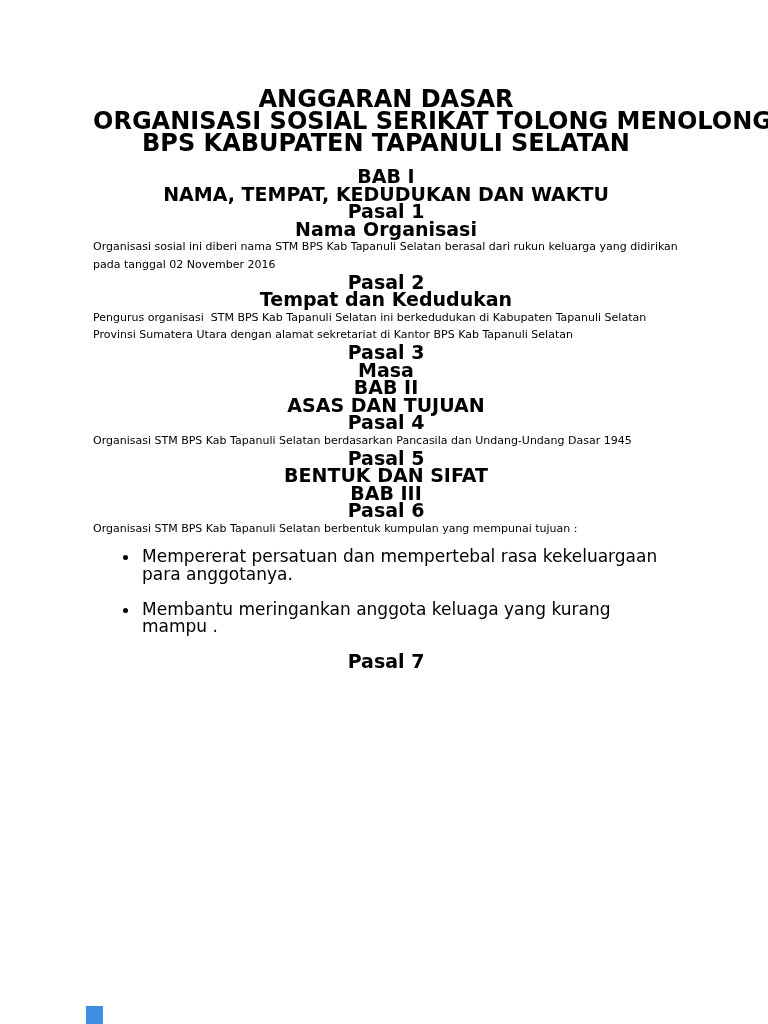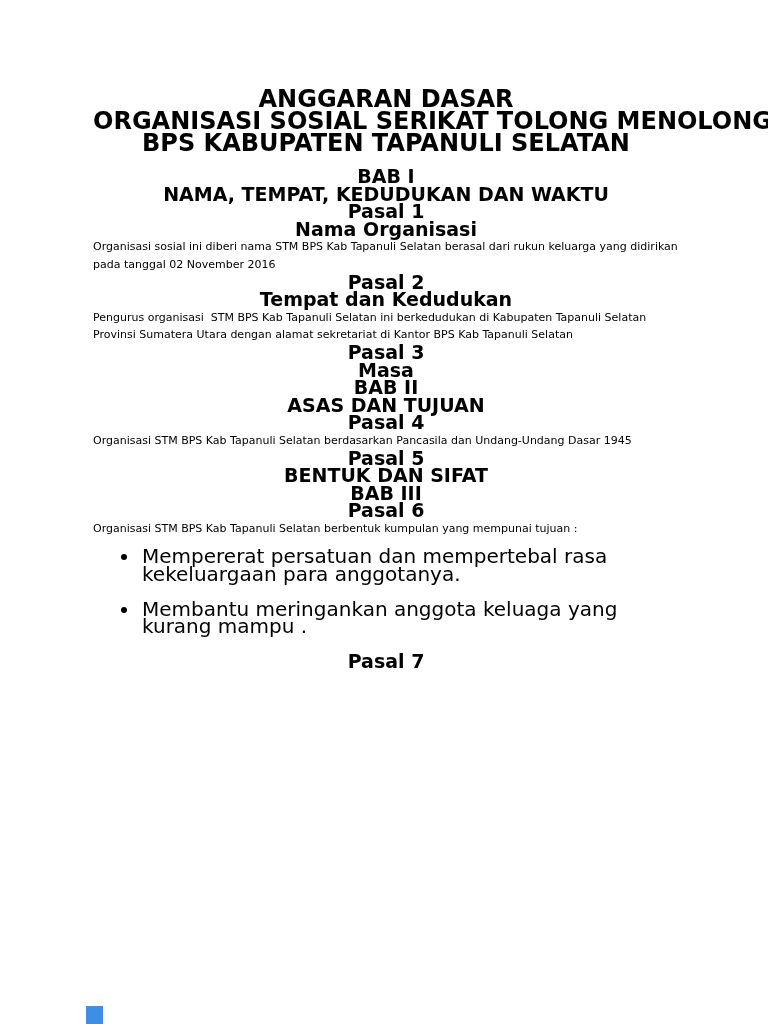--- a/index.html
+++ b/index.html
@@ -49,21 +49,21 @@
     line-height: 17.6px;
     text-align: left;
     white-space: pre-wrap;
   }
   ul.blist {
     margin: 11px 0 0 0;
     padding: 0 0 0 47px;
     list-style: disc outside;
   }
   ul.blist li {
-    font-size: 20px;
+    font-size: 17px;
     line-height: 17.6px;
     margin: 0 0 17px 0;
     padding-left: 2px;
     white-space: pre-wrap;
   }
   .page-marker {
     position: absolute;
     left: 86px;
     top: 1006px;
     width: 17px;

